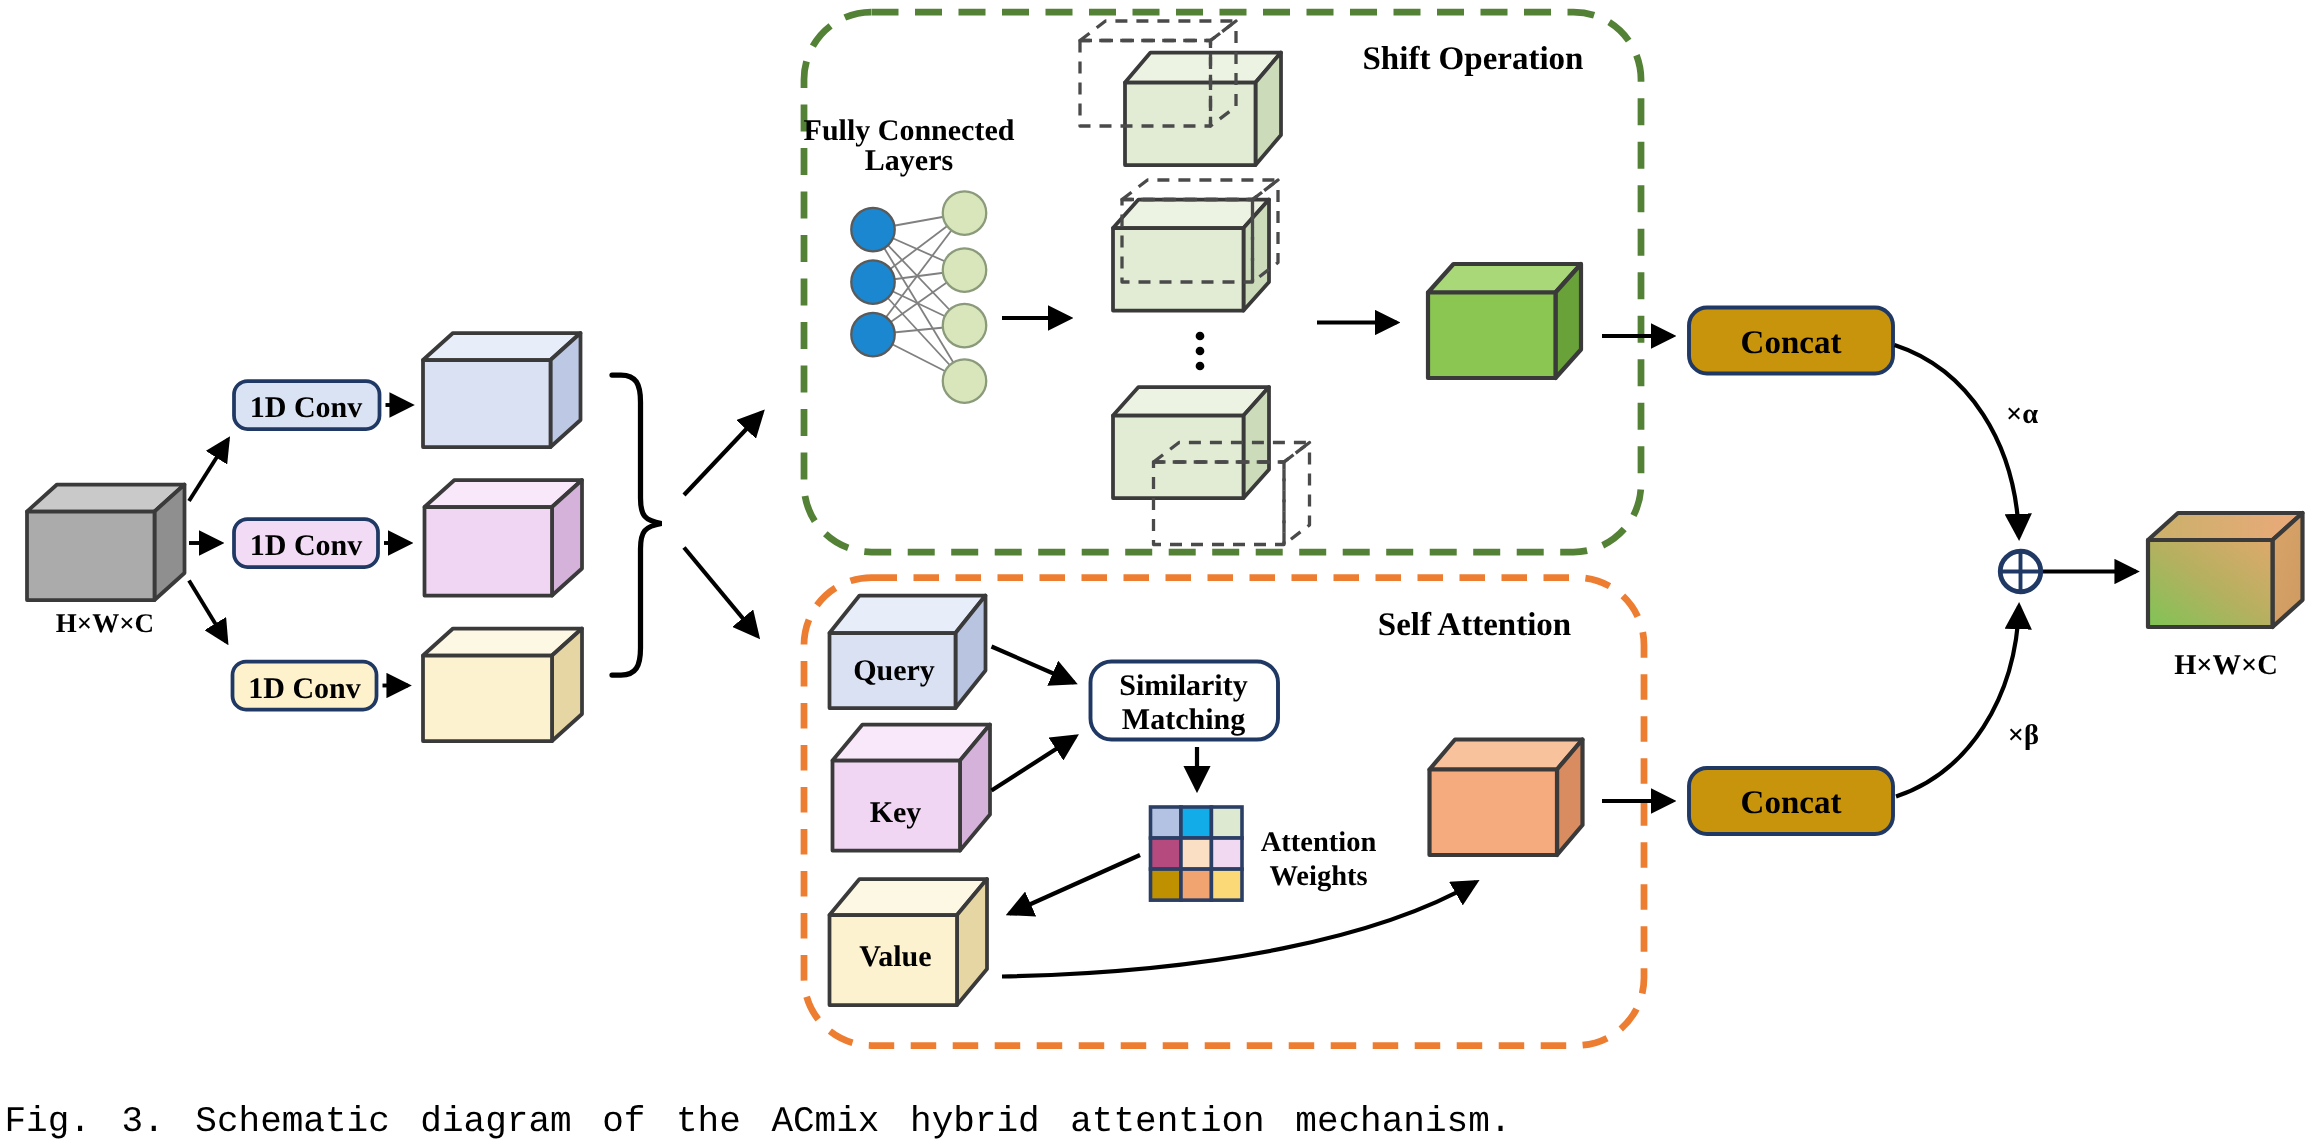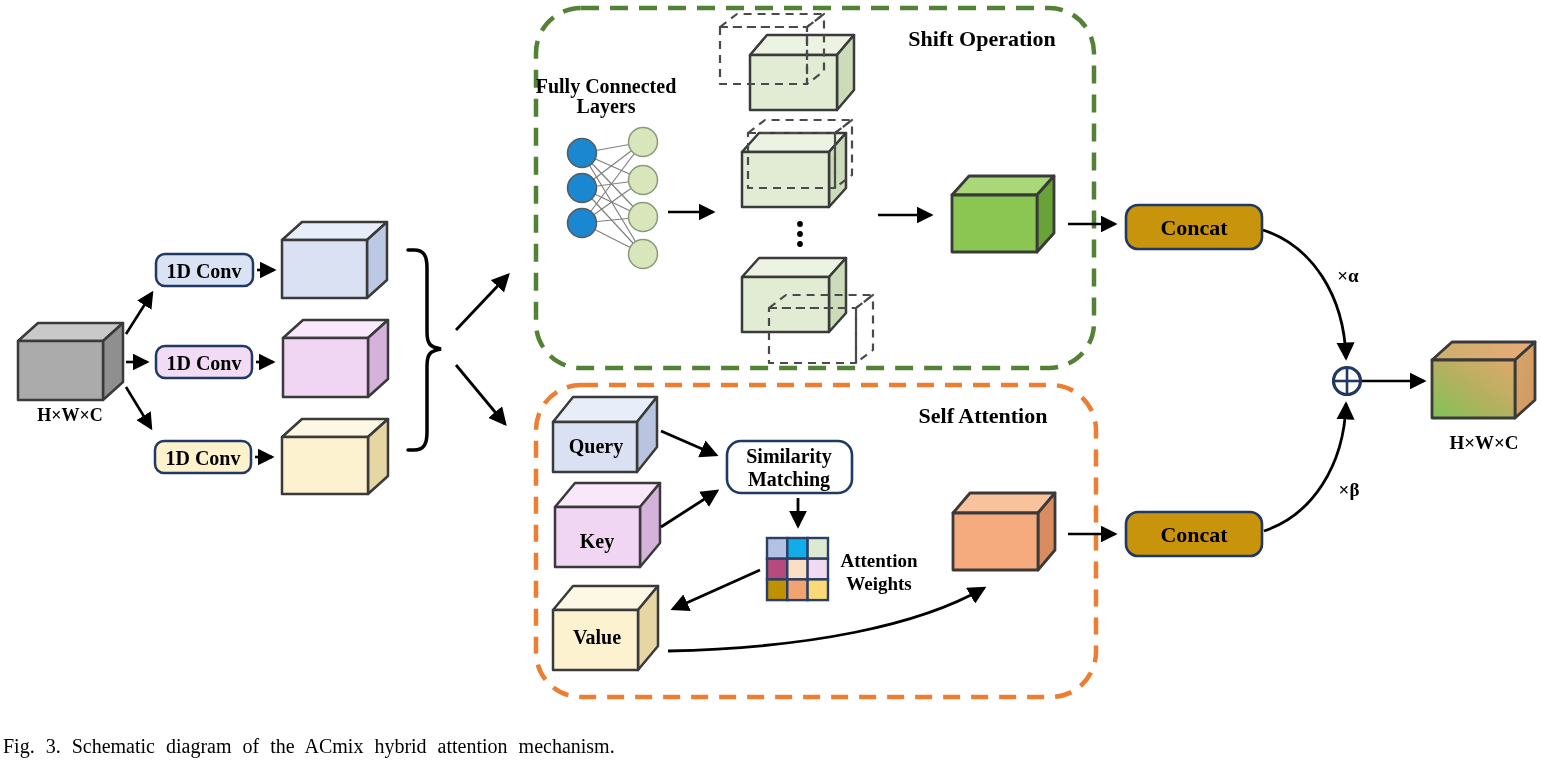--- a/index.html
+++ b/index.html
@@ -1,22 +1,22 @@
 <!DOCTYPE html>
 <html><head>
 <meta charset="utf-8">
 <style>
   html,body{margin:0;padding:0;background:#ffffff;}
   #canvas{position:relative;width:1541px;height:764px;background:#fff;overflow:hidden;}
   svg{position:absolute;left:0;top:0;}
   .lbl{font-family:"Liberation Serif","DejaVu Serif",serif;font-weight:bold;fill:#000;}
   .caption{
     position:absolute;left:3px;top:735px;width:1530px;
-    font-family:Liberation Serif, serif;
-    font-size:20px;color:#000;word-spacing:6px;
+    font-family:Liberation Mono, monospace;
+    font-size:24px;color:#000;word-spacing:6px;
   }
 </style>
 </head>
 <body>
 
 <div id="canvas">
 <svg width="1541" height="764" viewBox="0 0 1541 764">
   <defs>
     <marker id="ah" viewBox="0 0 10 10" refX="8.5" refY="5" markerWidth="6.5" markerHeight="6.5" orient="auto">
       <path d="M0,0 L10,5 L0,10 z" fill="#000"></path>

